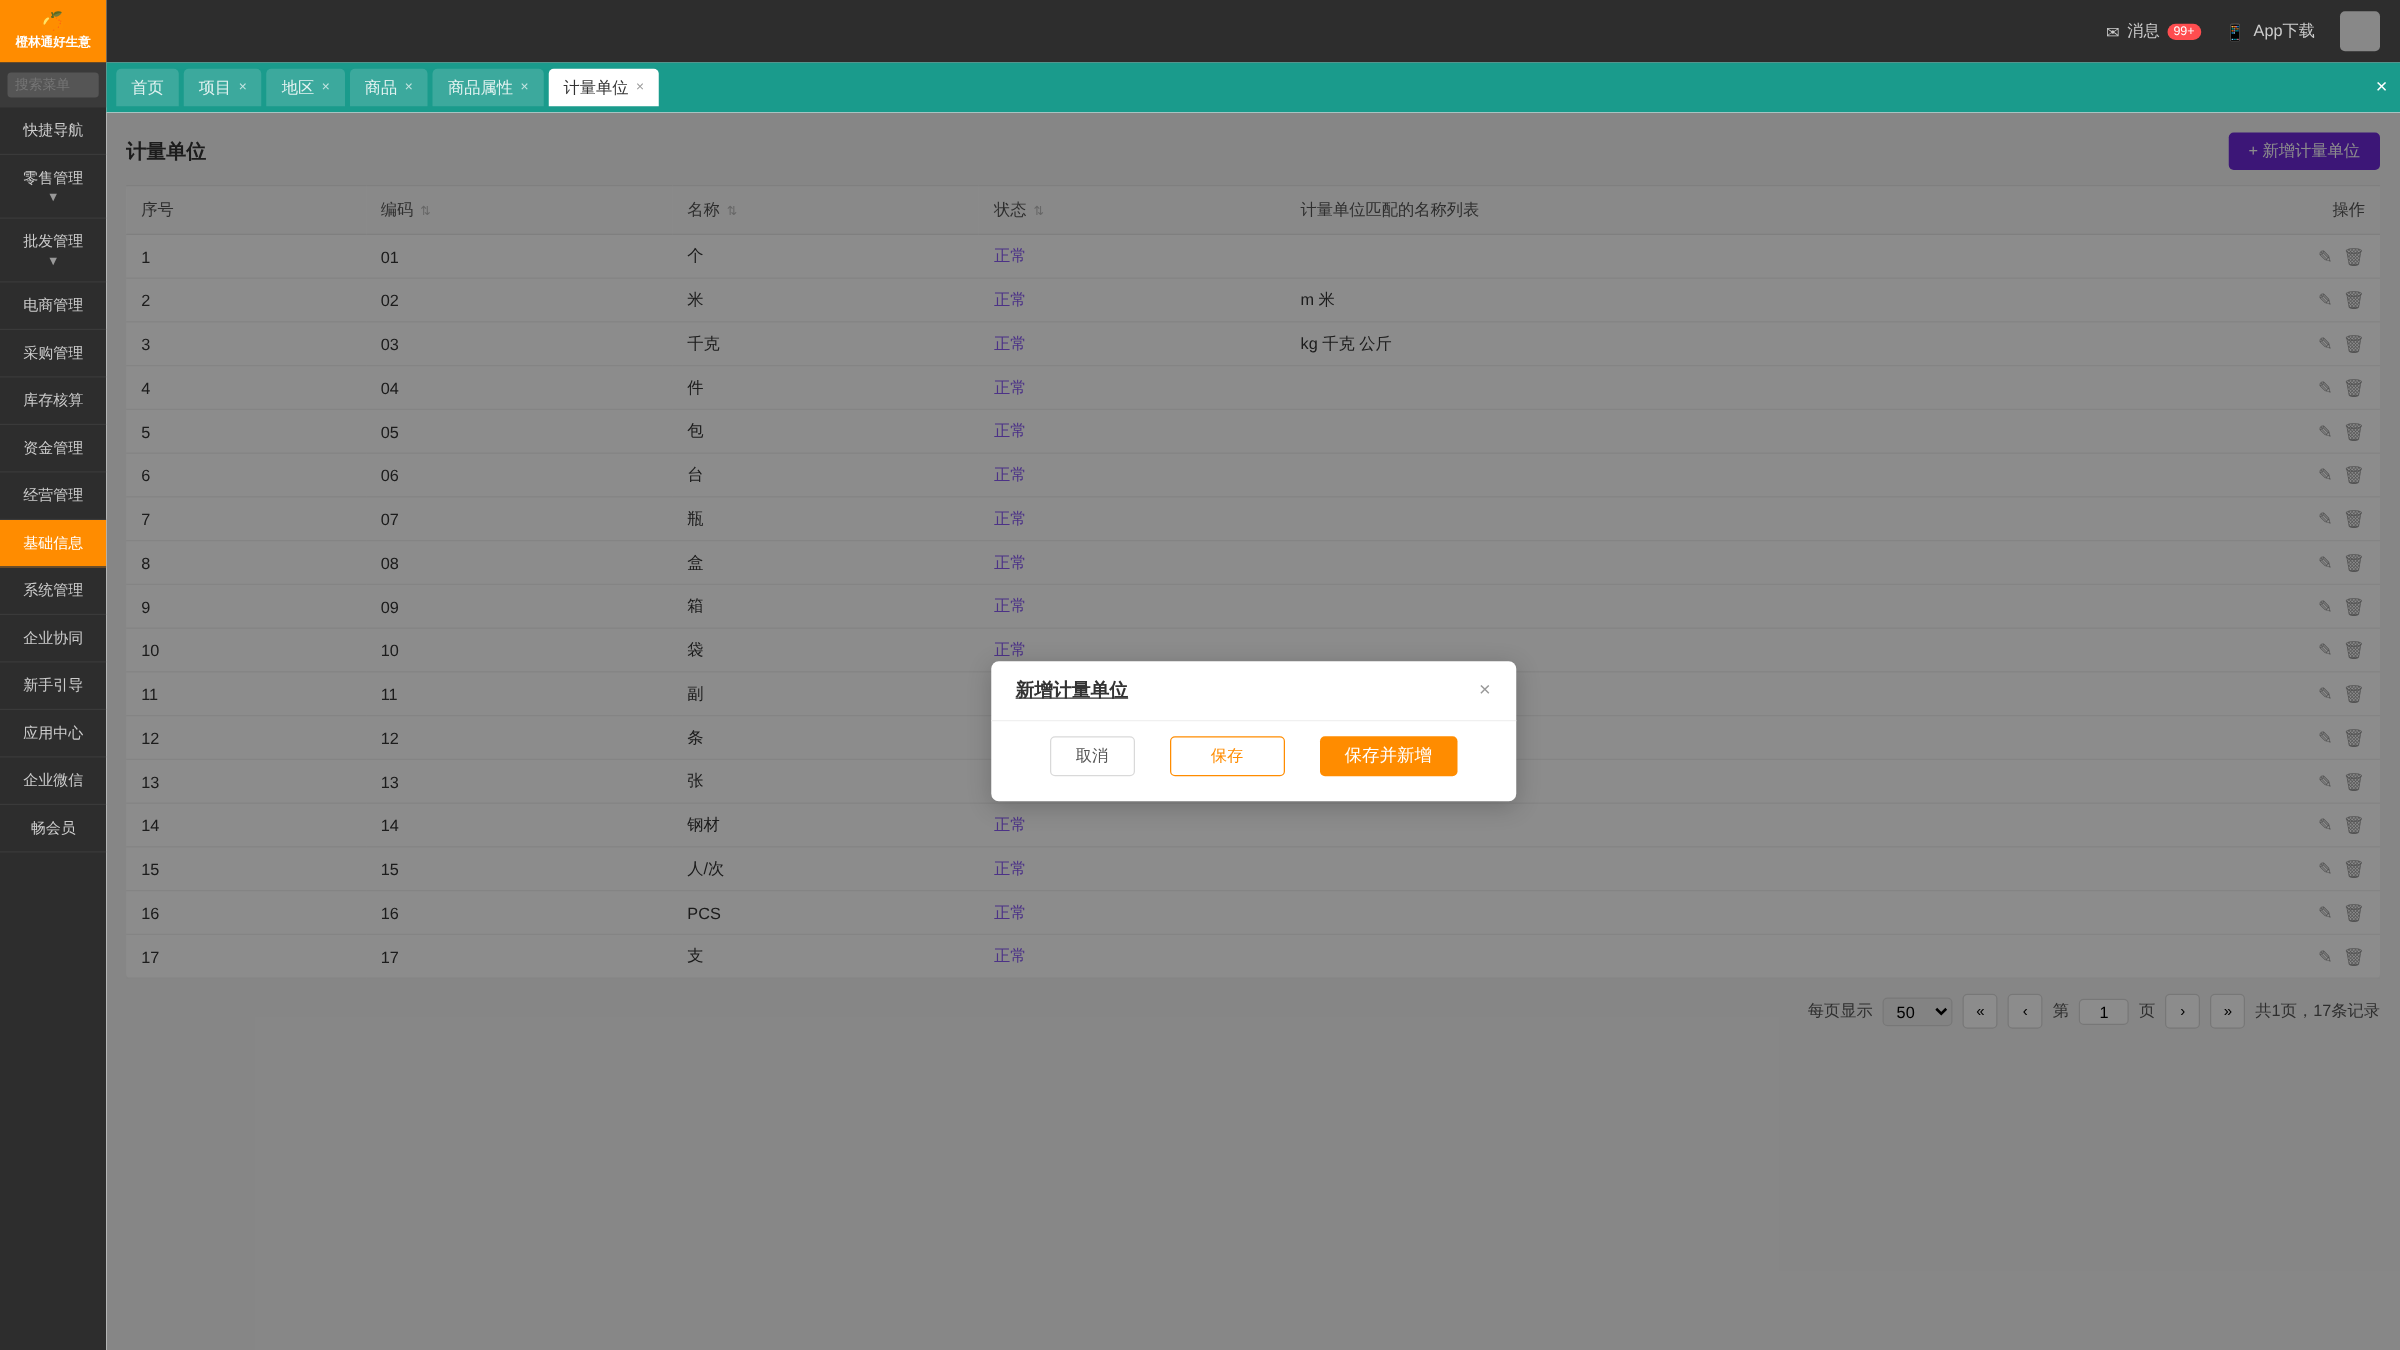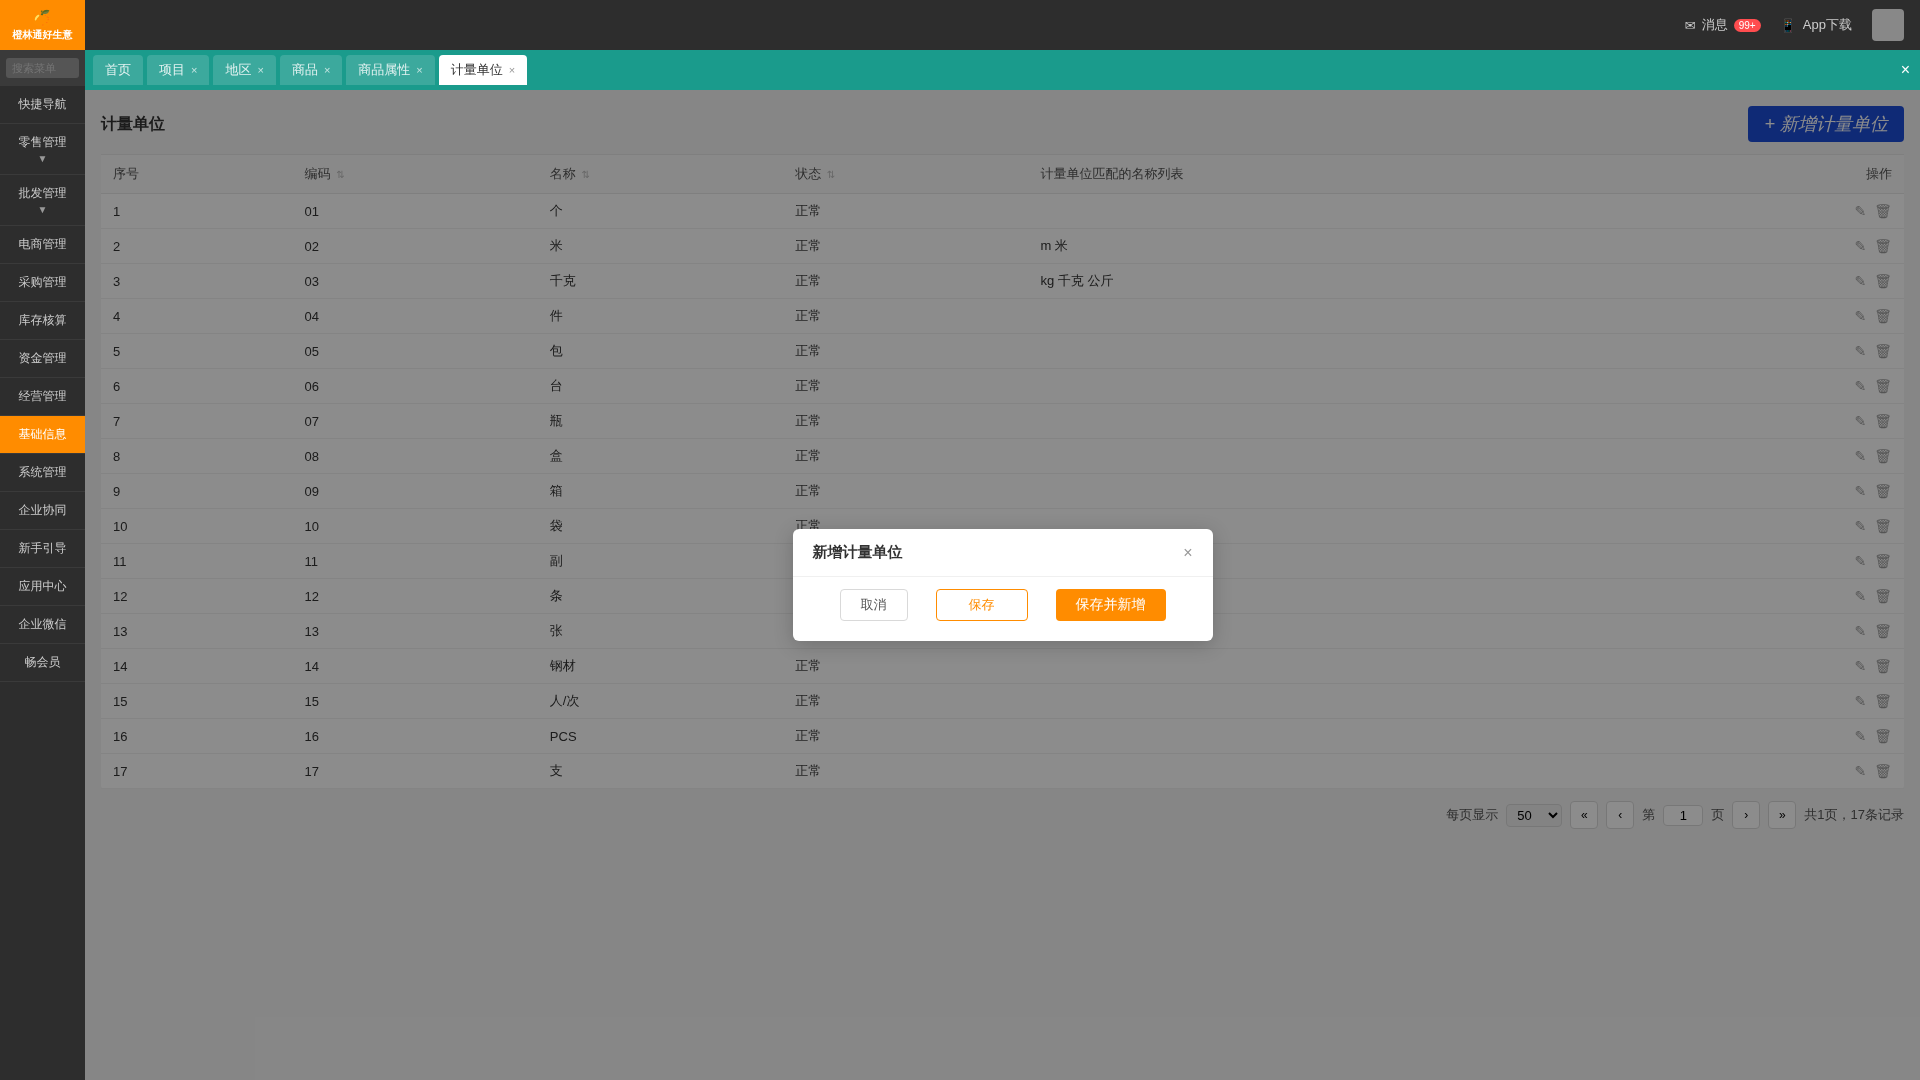--- a/index.html
+++ b/index.html
@@ -129,28 +129,27 @@
 
     
     .page-toolbar {
       display: flex;
       align-items: center;
       justify-content: space-between;
       margin-bottom: 12px;
     }
     .page-title { font-size: 16px; font-weight: bold; color: #333; }
     .btn-add {
-      background: #1d4ed8;
+      background: #6d28d9;
       color: white;
       border: none;
       border-radius: 4px;
       padding: 6px 16px;
       cursor: pointer;
-      font-size: 18px;
-      font-style: italic;
+      font-size: 13px;
     }
 
     
     .data-table {
       width: 100%;
       background: white;
       border-radius: 4px;
       border-collapse: collapse;
       font-size: 13px;
     }
@@ -163,21 +162,21 @@
       color: #555;
       font-weight: 500;
       white-space: nowrap;
     }
     .data-table th .sort-icon { font-size: 10px; color: #bbb; margin-left: 2px; }
     .data-table td {
       border-bottom: 1px solid #f0f0f0;
       padding: 8px 12px;
       color: #333;
     }
-    .status-normal { color: #404040; }
+    .status-normal { color: #8b5cf6; }
     .action-icons { display: flex; gap: 8px; }
     .action-icon { color: #999; cursor: pointer; font-size: 14px; }
 
     
     .pagination-bar {
       display: flex;
       align-items: center;
       justify-content: flex-end;
       padding: 12px 0;
       gap: 8px;
@@ -228,21 +227,21 @@
       padding: 0;
       box-shadow: 0 4px 20px rgba(0,0,0,0.2);
     }
     .modal-header {
       padding: 14px 20px;
       border-bottom: 1px solid #f0f0f0;
       display: flex;
       align-items: center;
       justify-content: space-between;
     }
-    .modal-title { font-size: 15px; font-weight: 600; color: #333; }
+    .modal-title { font-size: 15px; font-weight: 600; color: #333; text-decoration: underline; }
     .modal-close { cursor: pointer; color: #999; font-size: 16px; }
     .modal-body { padding: 24px 24px 16px; }
     .form-row {
       display: flex;
       align-items: center;
       margin-bottom: 18px;
     }
     .form-label {
       width: 60px;
       text-align: right;

